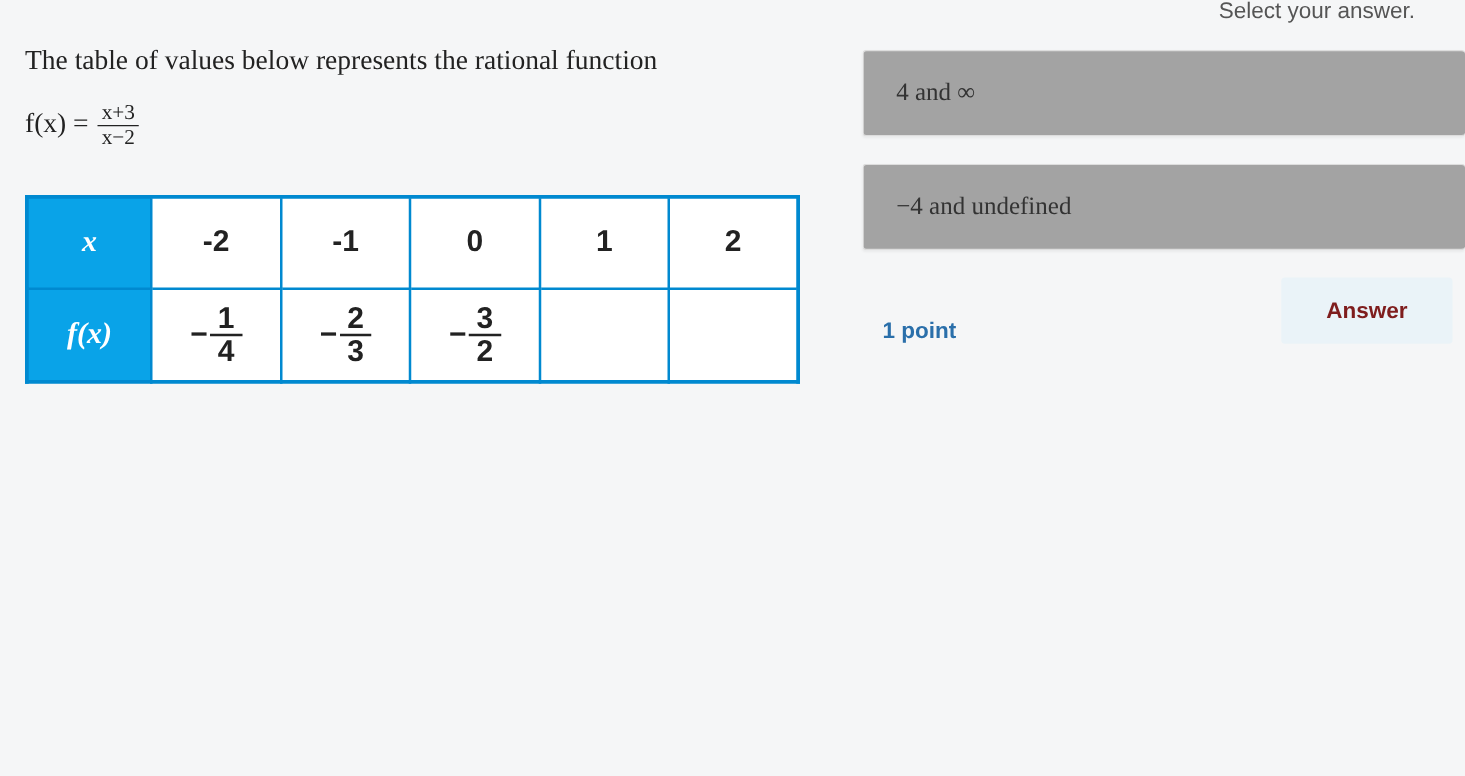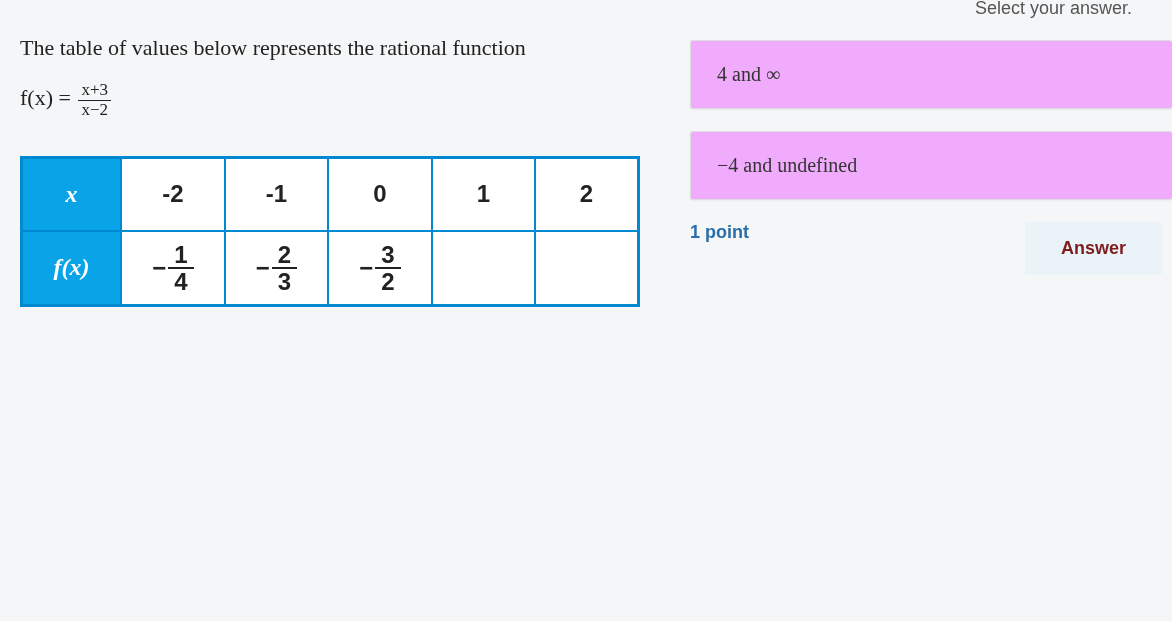--- a/index.html
+++ b/index.html
@@ -116,39 +116,40 @@
   .tfrac .stack .d {
     padding: 0 6px;
   }
 
   
   .answer-options {
     margin-top: 40px;
     margin-right: 0;
   }
   .option {
-    background: #f0abfc;
+    background: #a3a3a3;
     border: 1px solid #ddd;
     border-radius: 3px;
     padding: 22px 26px;
     margin-bottom: 22px;
     font-size: 20px;
     color: #333;
     font-family: 'Times New Roman', serif;
     cursor: pointer;
     border-right: none;
     box-shadow: 0 1px 2px rgba(0,0,0,0.05);
   }
 
   .footer-row {
     display: flex;
     justify-content: space-between;
-    align-items: flex-start;
+    align-items: flex-end;
     margin-top: 20px;
     padding-right: 10px;
+    margin-left: 16px;
   }
   .points {
     font-family: Arial, sans-serif;
     font-size: 18px;
     font-weight: bold;
     color: #2a6faa;
   }
   .answer-btn {
     background: #eaf3f8;
     color: #7f1d1d;

